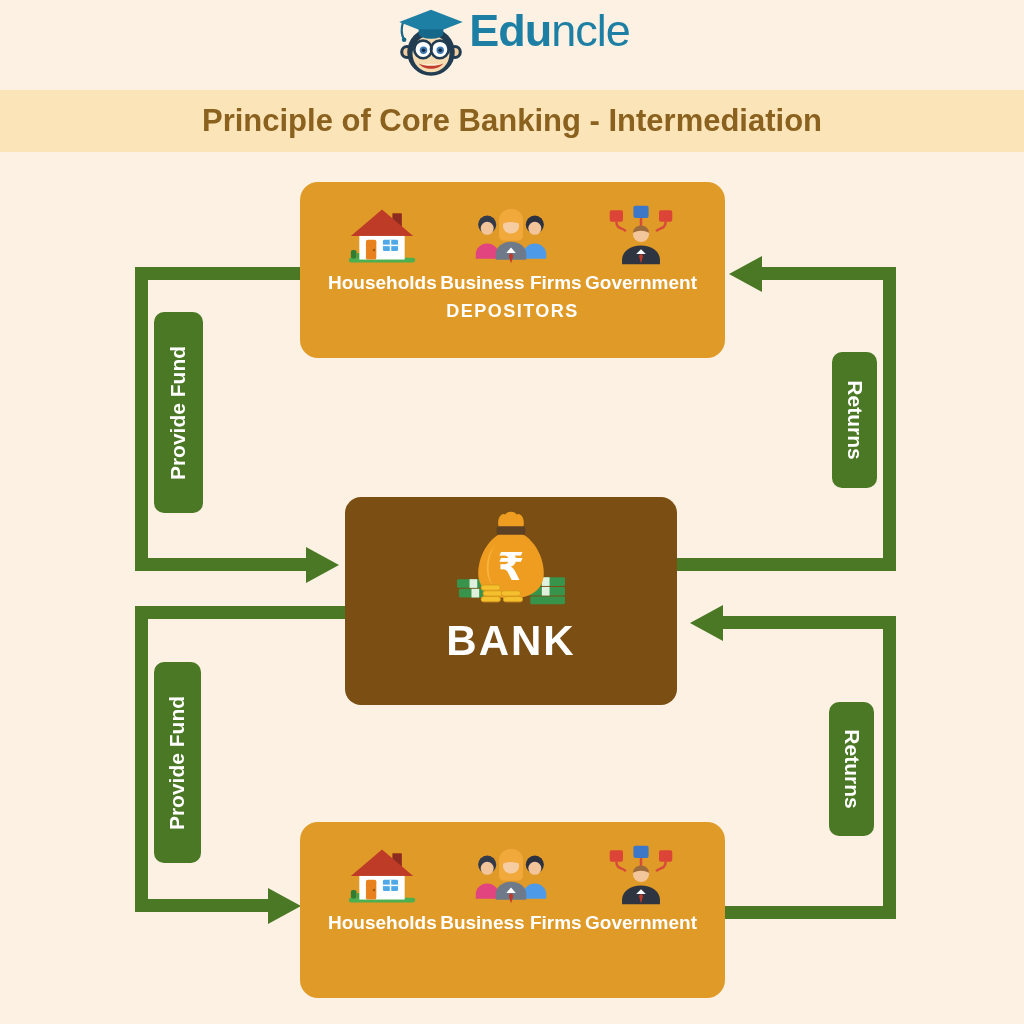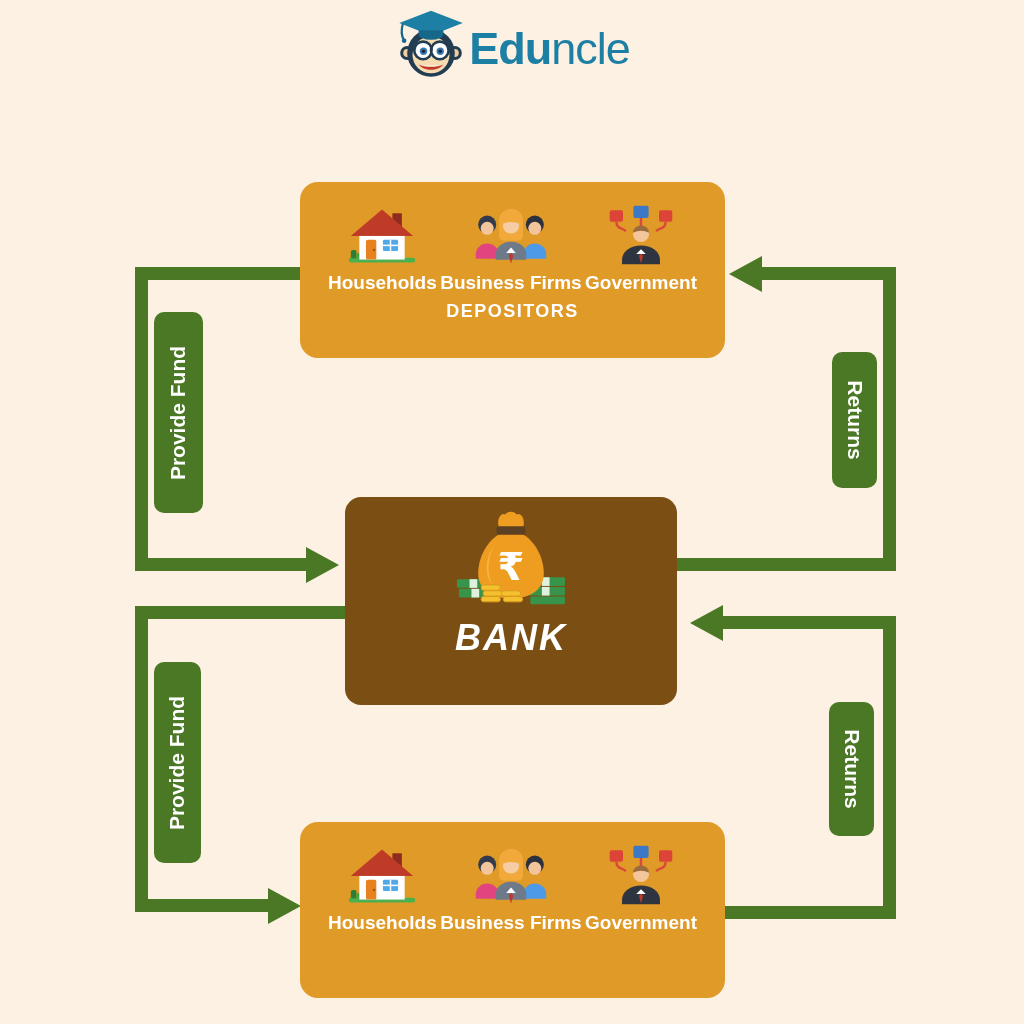--- a/index.html
+++ b/index.html
@@ -1,21 +1,21 @@
 <!DOCTYPE html>
 <html><head>
 <meta charset="utf-8">
 <style>
   html,body{margin:0;padding:0;background:#FCF1E2;}
   .stage{position:relative;width:1024px;height:1024px;background:#FCF1E2;
          font-family:"Liberation Sans",sans-serif;overflow:hidden;}
 
   
   .logo{position:absolute;top:8px;left:0;width:100%;height:80px;
-        display:flex;align-items:center;justify-content:center;gap:1px;}
+        display:flex;justify-content:center;gap:1px;}
   .brand{font-size:45px;color:#1E7FA5;letter-spacing:-1px;line-height:1;}
   .brand .b{font-weight:700;}
   .brand .l{font-weight:400;}
 
   
   .banner{position:absolute;top:90px;left:0;width:1024px;height:62px;
           background:#FBE4B8;display:flex;align-items:center;justify-content:center;}
   .banner h1{margin:0;font-size:31px;font-weight:700;color:#8A611E;}
 
   
@@ -25,21 +25,21 @@
   .borrowers{top:822px;}
   .members{display:flex;justify-content:space-between;align-items:flex-end;
            padding:18px 28px 0 28px;}
   .member{display:flex;flex-direction:column;align-items:center;}
   .member .icon{height:66px;display:flex;align-items:flex-end;justify-content:center;}
   .member .mlabel{margin-top:6px;font-size:19px;font-weight:700;white-space:nowrap;}
   .group-title{margin-top:7px;font-size:18px;font-weight:700;letter-spacing:1.5px;}
 
   .bank{left:345px;top:497px;width:332px;height:208px;background:#7B4F14;border-radius:16px;}
   .bank .bicon{height:112px;padding-top:10px;display:flex;justify-content:center;}
-  .bank-title{font-size:36px;font-weight:600;letter-spacing:2px;line-height:1.05;font-style:italic;}
+  .bank-title{font-size:42px;font-weight:600;letter-spacing:2px;line-height:1.05;}
   .bank-sub{font-size:23px;font-weight:400;margin-top:1px;}
 
   
   .seg{position:absolute;background:#4A7824;}
   .arrow-r{position:absolute;width:0;height:0;
            border-top:18px solid transparent;border-bottom:18px solid transparent;
            border-left:33px solid #4A7824;}
   .arrow-l{position:absolute;width:0;height:0;
            border-top:18px solid transparent;border-bottom:18px solid transparent;
            border-right:33px solid #4A7824;}
@@ -80,20 +80,23 @@
           <circle cx="52.5" cy="48" r="2" fill="#14273B"></circle>
         <polygon points="42,2 78,16 42,30 6,16" fill="#1D7FA3"></polygon>
         <path d="M28,24 h28 v5 a14,6 0 0 1 -28,0 z" fill="#16688A"></path>
         <path d="M10,17 q-3,10 1,18" stroke="#16688A" stroke-width="2.5" fill="none"></path>
         <circle cx="11.5" cy="36" r="2.6" fill="#16688A"></circle>
       </svg>
     </span>
     <span class="brand"><span class="b">Edu</span><span class="l">ncle</span></span>
   </div>
 
+  <div class="banner">
+    <h1>Principle of Core Banking - Intermediation</h1>
+  </div>
 
   <div class="seg" style="left:135px;top:267px;width:167px;height:13px"></div>
   <div class="seg" style="left:135px;top:267px;width:13px;height:304px"></div>
   <div class="seg" style="left:135px;top:558px;width:171px;height:13px"></div>
   <div class="arrow-r" style="left:306px;top:547px"></div>
 
   <div class="seg" style="left:135px;top:606px;width:210px;height:13px"></div>
   <div class="seg" style="left:135px;top:606px;width:13px;height:306px"></div>
   <div class="seg" style="left:135px;top:899px;width:135px;height:13px"></div>
   <div class="arrow-r" style="left:268px;top:888px"></div>

